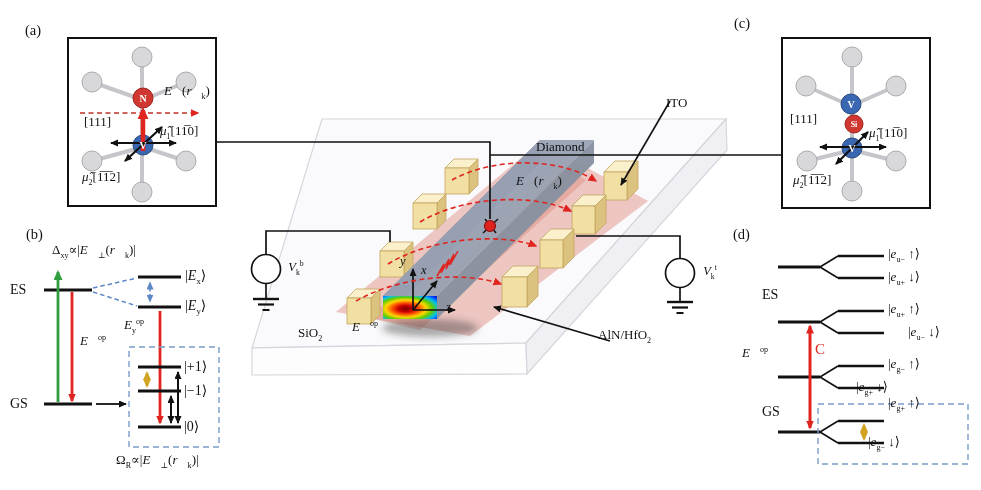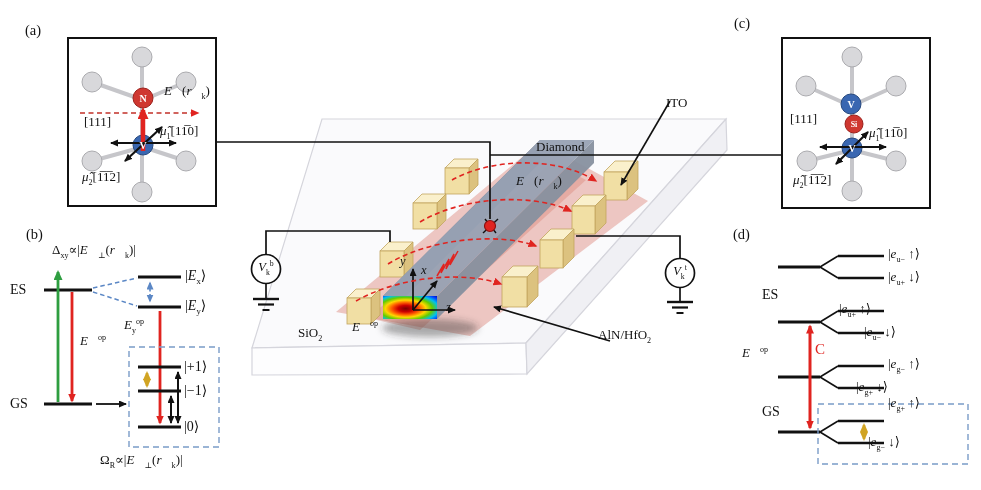--- a/index.html
+++ b/index.html
@@ -8,21 +8,21 @@
   #vector{position:absolute;left:0;top:0;}
   .lbl{position:absolute;font-size:13px;color:#111;white-space:nowrap;line-height:1.15;}
   .lbl i{font-style:italic;}
   sub,sup{font-size:0.62em;line-height:0;}
   .tag{font-size:14.5px;}
   .ket{font-size:14px;}
   .ketd{font-size:13px;}
   .small-state{font-size:14px;}
   .red-txt{color:#e02420;font-size:15px;}
   .ax{font-style:italic;font-size:12.5px;}
-  .vlab{font-size:12.5px;text-align:center;width:30px;}
+  .vlab{font-size:12.5px;text-align:center;width:30px;padding-left:30px;}
 </style>
 </head>
 <body>
 
 <div id="fig">
 
 <svg id="vector" width="981" height="490" viewBox="0 0 981 490">
   <defs>
     <radialGradient id="jet" cx="0.42" cy="0.55" r="0.78">
       <stop offset="0" stop-color="#7a0000"></stop>
@@ -289,21 +289,21 @@
 <span class="lbl" style="left:52px;top:243px">Δ<sub>xy</sub>∝|<i>E⃗</i><sub>⊥</sub>(<i>r⃗</i><sub>k</sub>)|</span>
 <span class="lbl small-state" style="left:10px;top:282px">ES</span>
 <span class="lbl small-state" style="left:10px;top:396px">GS</span>
 <span class="lbl" style="left:80px;top:334px"><i>E⃗</i><sup>op</sup></span>
 <span class="lbl" style="left:124px;top:318px"><i>E</i><sub>y</sub><sup>op</sup></span>
 <span class="lbl ket" style="left:185px;top:268px">|<i>E</i><sub>x</sub>⟩</span>
 <span class="lbl ket" style="left:185px;top:298px">|<i>E</i><sub>y</sub>⟩</span>
 <span class="lbl ket" style="left:184px;top:359px">|+1⟩</span>
 <span class="lbl ket" style="left:184px;top:383px">|−1⟩</span>
 <span class="lbl ket" style="left:184px;top:419px">|0⟩</span>
-<span class="lbl" style="left:100px;top:453px">Ω<sub>R</sub>∝|<i>E⃗</i><sub>⊥</sub>(<i>r⃗</i><sub>k</sub>)|</span>
+<span class="lbl" style="left:116px;top:453px">Ω<sub>R</sub>∝|<i>E⃗</i><sub>⊥</sub>(<i>r⃗</i><sub>k</sub>)|</span>
 
 <span class="lbl" style="left:666px;top:96px">ITO</span>
 <span class="lbl" style="left:536px;top:140px">Diamond</span>
 <span class="lbl" style="left:516px;top:174px"><i>E⃗</i>(<i>r⃗</i><sub>k</sub>)</span>
 <span class="lbl" style="left:298px;top:326px">SiO<sub>2</sub></span>
 <span class="lbl" style="left:352px;top:320px"><i>E⃗</i><sup>op</sup></span>
 <span class="lbl" style="left:598px;top:328px">AlN/HfO<sub>2</sub></span>
 <span class="lbl vlab" style="left:251px;top:260px"><i>V</i><sub>k</sub><sup>b</sup></span>
 <span class="lbl vlab" style="left:665px;top:264px"><i>V</i><sub>k</sub><sup>t</sup></span>
 <span class="lbl ax" style="left:421px;top:263px">x</span>
@@ -315,20 +315,20 @@
 <span class="lbl" style="left:869px;top:126px"><i>μ̂</i><sub>1</sub>[11̅0]</span>
 <span class="lbl" style="left:793px;top:173px"><i>μ̂</i><sub>2</sub>[1̅1̅2]</span>
 
 <span class="lbl tag" style="left:733px;top:226px">(d)</span>
 <span class="lbl small-state" style="left:762px;top:287px">ES</span>
 <span class="lbl" style="left:742px;top:346px"><i>E⃗</i><sup>op</sup></span>
 <span class="lbl small-state" style="left:762px;top:404px">GS</span>
 <span class="lbl red-txt" style="left:815px;top:341px">C</span>
 <span class="lbl ketd" style="left:888px;top:247px">|<i>e</i><sub>u−</sub> ↑⟩</span>
 <span class="lbl ketd" style="left:888px;top:270px">|<i>e</i><sub>u+</sub> ↓⟩</span>
-<span class="lbl ketd" style="left:839px;top:302px">|<i>e</i><sub>u+</sub> ↑⟩</span>
-<span class="lbl ketd" style="left:864px;top:325px">|<i>e</i><sub>u−</sub> ↓⟩</span>
+<span class="lbl ketd" style="left:888px;top:302px">|<i>e</i><sub>u+</sub> ↑⟩</span>
+<span class="lbl ketd" style="left:908px;top:325px">|<i>e</i><sub>u−</sub> ↓⟩</span>
 <span class="lbl ketd" style="left:888px;top:357px">|<i>e</i><sub>g−</sub> ↑⟩</span>
 <span class="lbl ketd" style="left:856px;top:380px">|<i>e</i><sub>g+</sub> ↓⟩</span>
 <span class="lbl ketd" style="left:888px;top:396px">|<i>e</i><sub>g+</sub> ↑⟩</span>
 <span class="lbl ketd" style="left:868px;top:435px">|<i>e</i><sub>g−</sub> ↓⟩</span>
 
 </div>
 
 </body></html>

